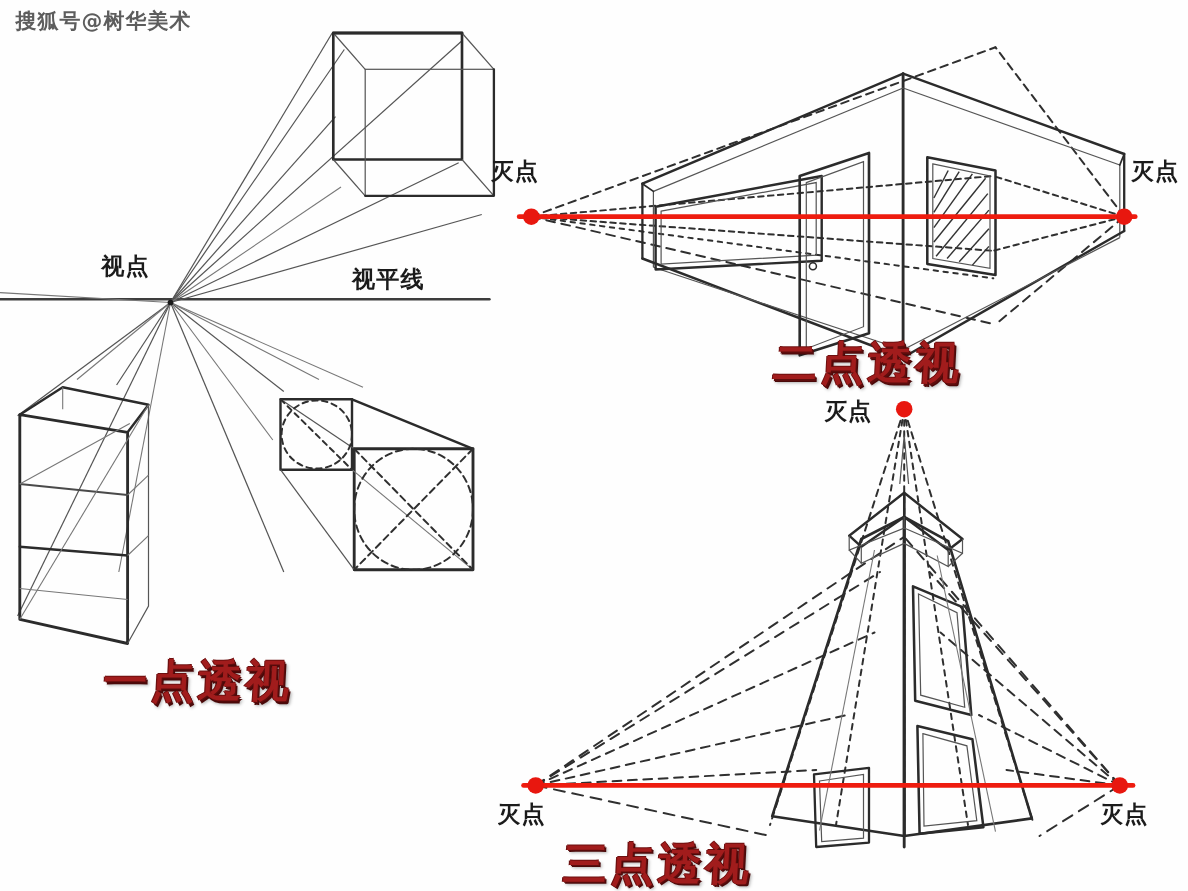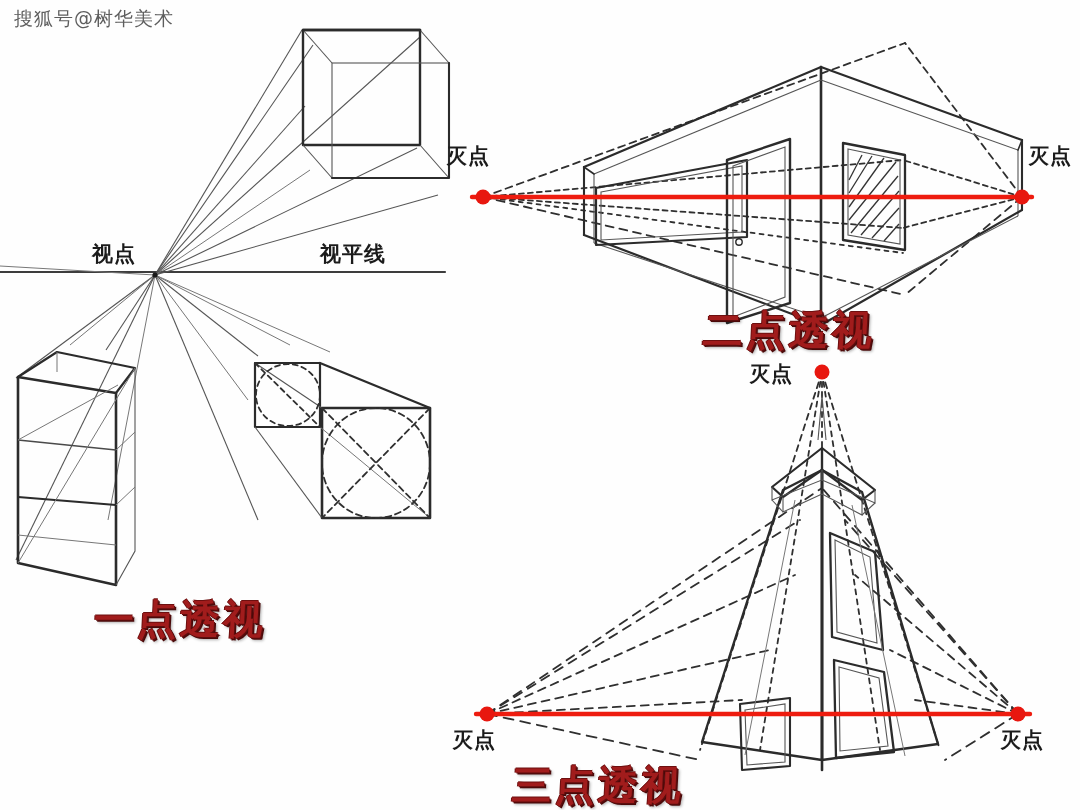--- a/index.html
+++ b/index.html
@@ -26,21 +26,21 @@
     left: 0; top: 0;
     width: 1080px;
     height: 810px;
   }
   
   .watermark {
     position: absolute;
     left: 14px;
     top: 6px;
     font-size: 19px;
-    font-weight: 400;
+    font-weight: 700;
     color: #3a3a3a;
     opacity: 0.82;
     letter-spacing: 1px;
     font-family: "DejaVu Sans", "Liberation Sans", sans-serif;
     white-space: nowrap;
   }
   
   .anno {
     position: absolute;
     font-size: 21px;
@@ -307,21 +307,21 @@
 
       <line x1="476" y1="714" x2="1030" y2="714" class="horizon"></line>
       <circle cx="487" cy="714" r="7.5" class="vp-dot"></circle>
       <circle cx="1018" cy="714" r="7.5" class="vp-dot"></circle>
       <circle cx="822" cy="372" r="7.5" class="vp-dot"></circle>
     </g>
   </svg>
 
   <div class="watermark">搜狐号@树华美术</div>
 
-  <div class="anno" style="left:92px; top:240px;">视点</div>
+  <div class="anno" style="left:92px; top:228px;">视点</div>
   <div class="anno" style="left:320px; top:240px;">视平线</div>
   <div class="caption" style="left:94px; top:592px;">一点透视</div>
 
   <div class="anno" style="left:446px; top:142px;">灭点</div>
   <div class="anno" style="left:1028px; top:142px;">灭点</div>
   <div class="caption" style="left:703px; top:303px;">二点透视</div>
 
   <div class="anno" style="left:749px; top:360px;">灭点</div>
   <div class="anno" style="left:452px; top:726px;">灭点</div>
   <div class="anno" style="left:1000px; top:726px;">灭点</div>

